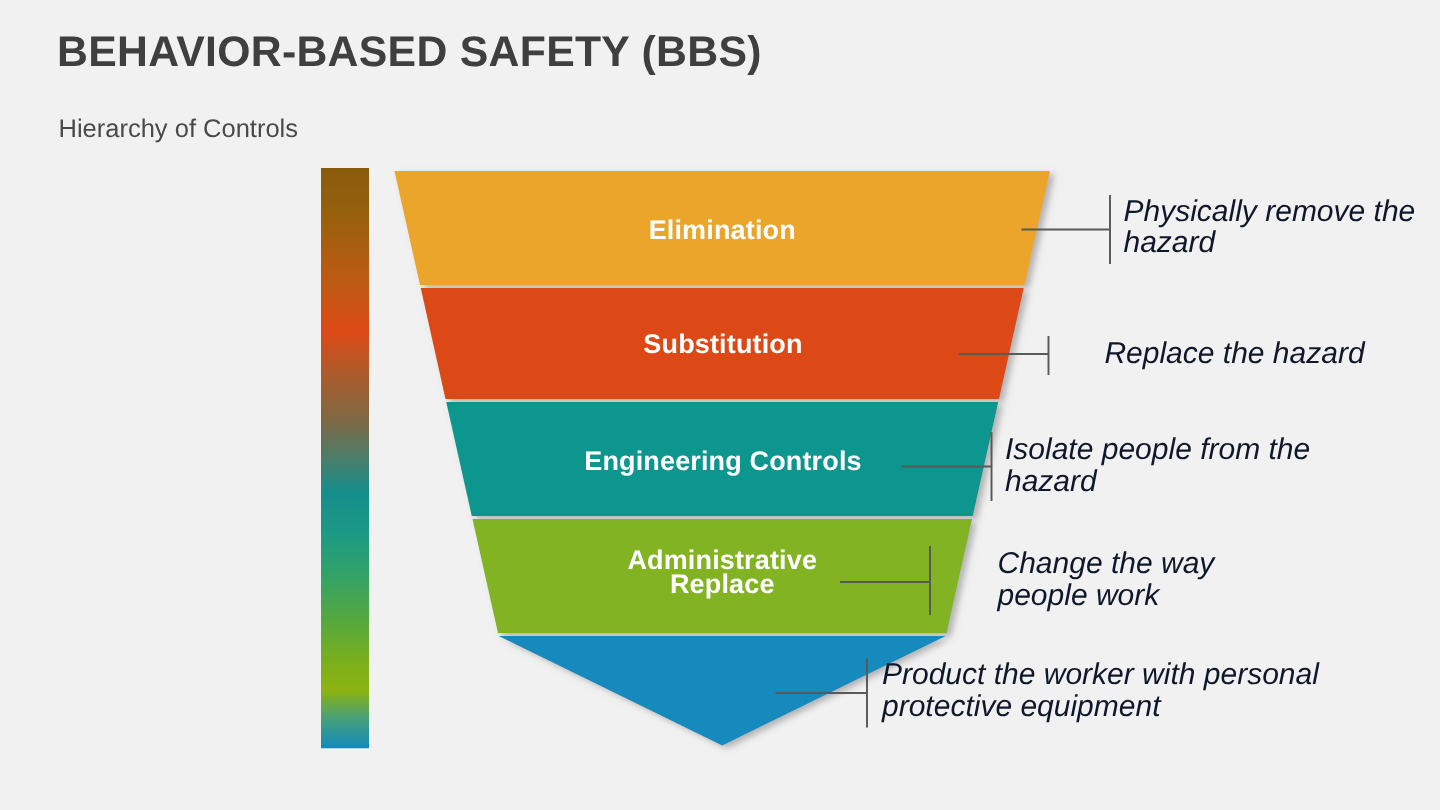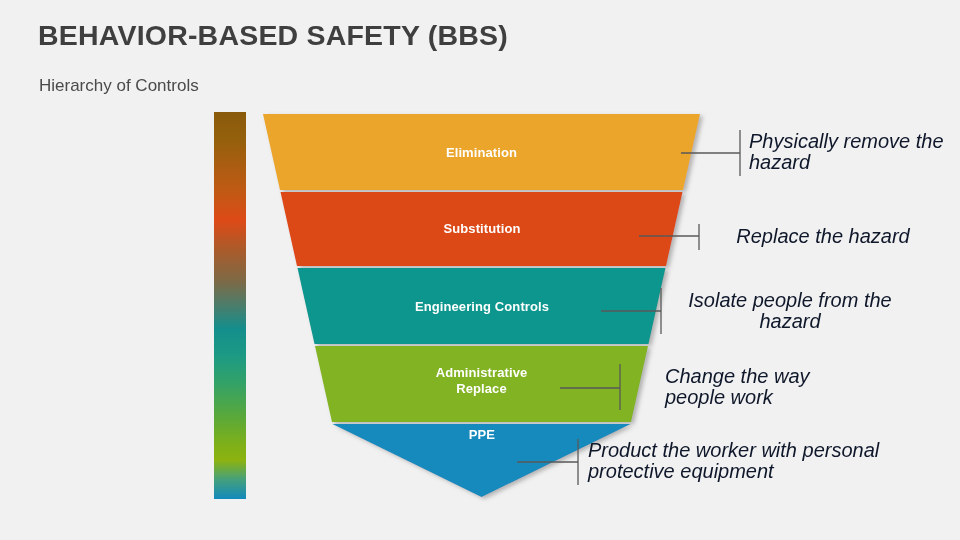--- a/index.html
+++ b/index.html
@@ -60,21 +60,21 @@
     left: 0;
     top: 0;
     width: 960px;
     height: 540px;
     pointer-events: none;
   }
   .band-label {
     position: absolute;
     text-align: center;
     color: #ffffff;
-    font-size: 13px;
+    font-size: 18px;
     font-weight: bold;
     line-height: 16px;
     white-space: pre-line;
     letter-spacing: 0.1px;
   }
 
   
   .callout-text {
     position: absolute;
     color: #0f172a;
@@ -156,25 +156,24 @@
       <line x1="517" y1="462" x2="578" y2="462"></line>
       <line x1="578" y1="439" x2="578" y2="485"></line>
     </g>
   </svg>
 
   <div class="band-label" style="left:263px; top:145px; width:437px;">Elimination</div>
   <div class="band-label" style="left:298px; top:299px; width:368px;">Engineering Controls</div>
   <div class="band-label" style="left:281px; top:221px; width:402px;">Substitution</div>
   <div class="band-label" style="left:315px; top:365px; width:333px;">Administrative
 Replace</div>
-  <div class="band-label" style="left:333px; top:427px; width:298px;">PPE</div>
 
   <div class="callout-text" style="left:749px; top:131px; width:200px;">Physically remove the
 hazard</div>
   <div class="callout-text" style="left:708px; top:226px; width:230px;text-align:center;">Replace the hazard</div>
-  <div class="callout-text" style="left:670px; top:290px; width:240px;text-align:center;">Isolate people from the
+  <div class="callout-text" style="left:670px; top:290px; width:240px;">Isolate people from the
 hazard</div>
   <div class="callout-text" style="left:665px; top:366px; width:220px;">Change the way
 people work</div>
   <div class="callout-text" style="left:588px; top:440px; width:320px;">Product the worker with personal
 protective equipment</div>
 
 </div>
 
 </body></html>

